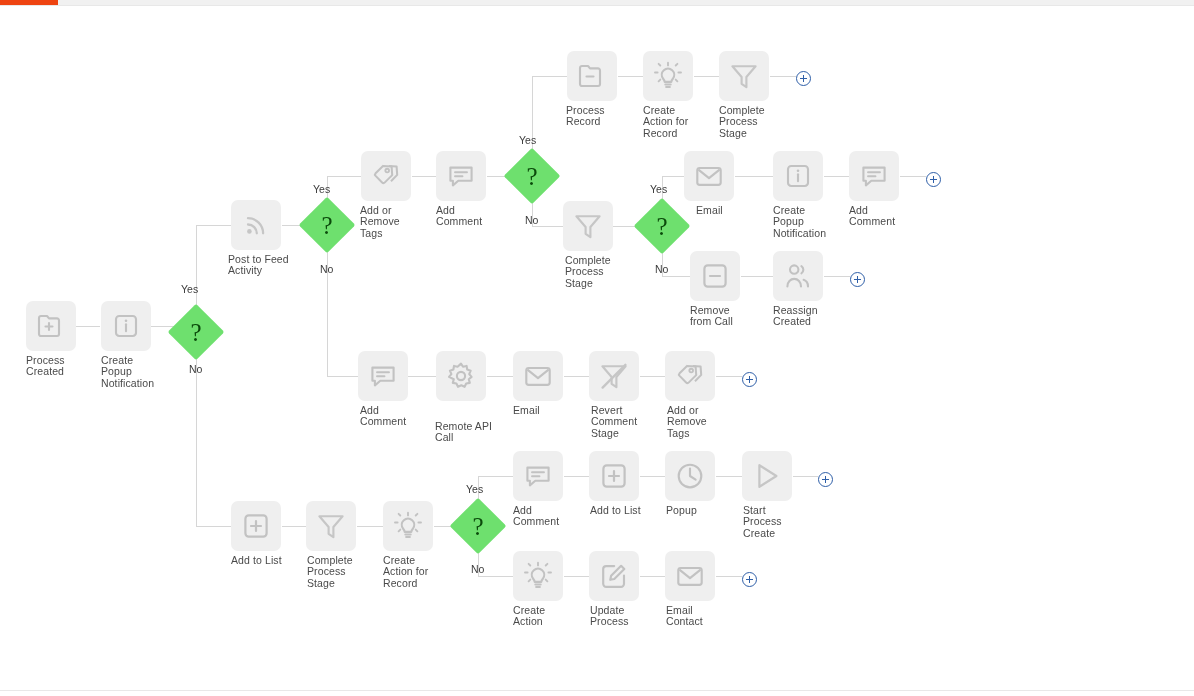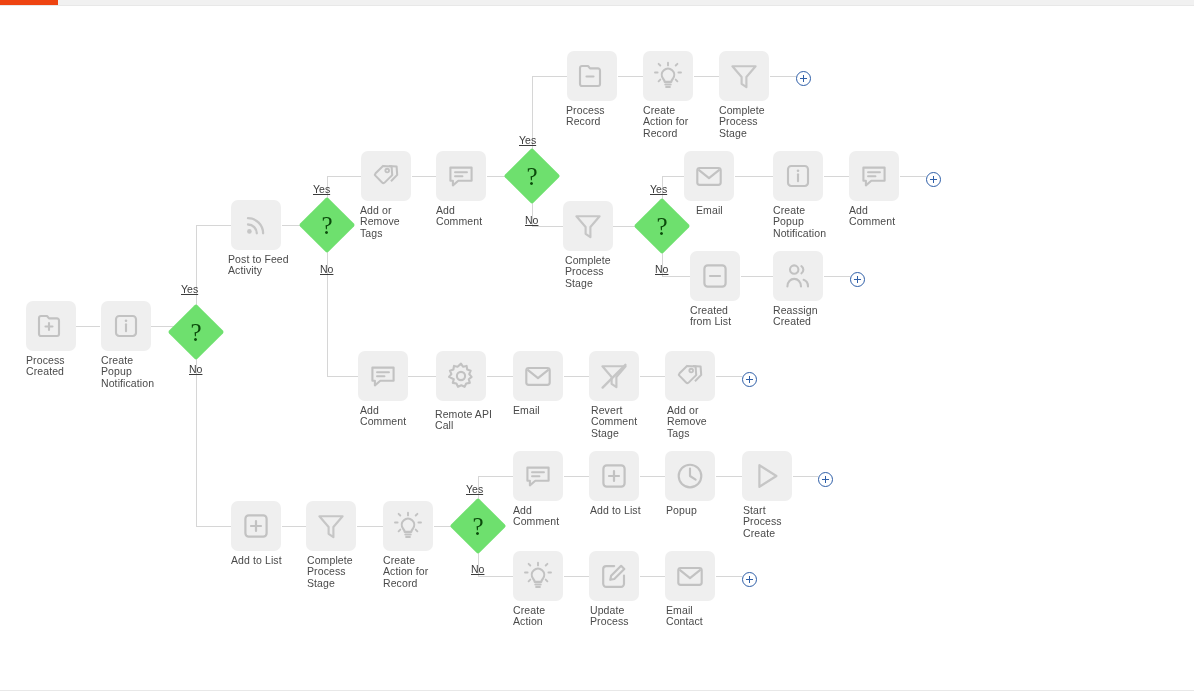--- a/index.html
+++ b/index.html
@@ -25,21 +25,21 @@
   .node svg{display:block;}
   .nlabel{position:absolute;width:62px;font-size:10.5px;line-height:11.4px;color:#4a4a4a;
           text-align:left;letter-spacing:0.1px;}
 
   
   .diamond{position:absolute;width:40px;height:40px;background:#6ee06e;
            transform:rotate(45deg);border-radius:2px;}
   .dwrap{position:absolute;width:56px;height:56px;display:flex;align-items:center;justify-content:center;}
   .dq{position:absolute;font-size:25px;line-height:25px;color:#0b4a0b;font-weight:400;
       font-family:"Liberation Serif", serif;}
-  .ylabel,.nolabel{position:absolute;font-size:10.5px;color:#3c3c3c;text-decoration:underline;}
+  .ylabel,.nolabel{position:absolute;font-size:10.5px;color:#3c3c3c;}
 
   
   .plus{position:absolute;width:15px;height:15px;border-radius:50%;
         border:1.4px solid #2f5fa8;box-sizing:border-box;background:#ffffff;}
   .plus:before,.plus:after{content:"";position:absolute;background:#2f5fa8;}
   .plus:before{left:3px;top:5.8px;width:7px;height:1.4px;}
   .plus:after{top:3px;left:5.8px;height:7px;width:1.4px;}
 </style>
 </head>
 <body>
@@ -318,21 +318,21 @@
   </div>
   <div class="nlabel" style="left:849px;top:205px">Add Comment</div>
 
   <div class="plus" style="left:926px;top:172px"></div>
 
   <div class="node" style="left:690px;top:251px">
     <svg width="30" height="30" viewBox="0 0 30 30">
         <use href="#g-box-minus"></use>
       </svg>
   </div>
-  <div class="nlabel" style="left:690px;top:305px">Created from List</div>
+  <div class="nlabel" style="left:690px;top:305px">Remove from Call</div>
 
   <div class="node" style="left:773px;top:251px">
     <svg width="30" height="30" viewBox="0 0 30 30">
         <use href="#g-users"></use>
       </svg>
   </div>
   <div class="nlabel" style="left:773px;top:305px">Reassign Created</div>
 
   <div class="plus" style="left:850px;top:272px"></div>
 
@@ -341,21 +341,21 @@
         <use href="#g-comment"></use>
       </svg>
   </div>
   <div class="nlabel" style="left:360px;top:405px">Add Comment</div>
 
   <div class="node" style="left:436px;top:351px">
     <svg width="30" height="30" viewBox="0 0 30 30">
         <use href="#g-gear"></use>
       </svg>
   </div>
-  <div class="nlabel" style="left:435px;top:409px">Remote API Call</div>
+  <div class="nlabel" style="left:435px;top:421px">Remote API Call</div>
 
   <div class="node" style="left:513px;top:351px">
     <svg width="30" height="30" viewBox="0 0 30 30">
         <use href="#g-envelope"></use>
       </svg>
   </div>
   <div class="nlabel" style="left:513px;top:405px">Email</div>
 
   <div class="node" style="left:589px;top:351px">
     <svg width="30" height="30" viewBox="0 0 30 30">

